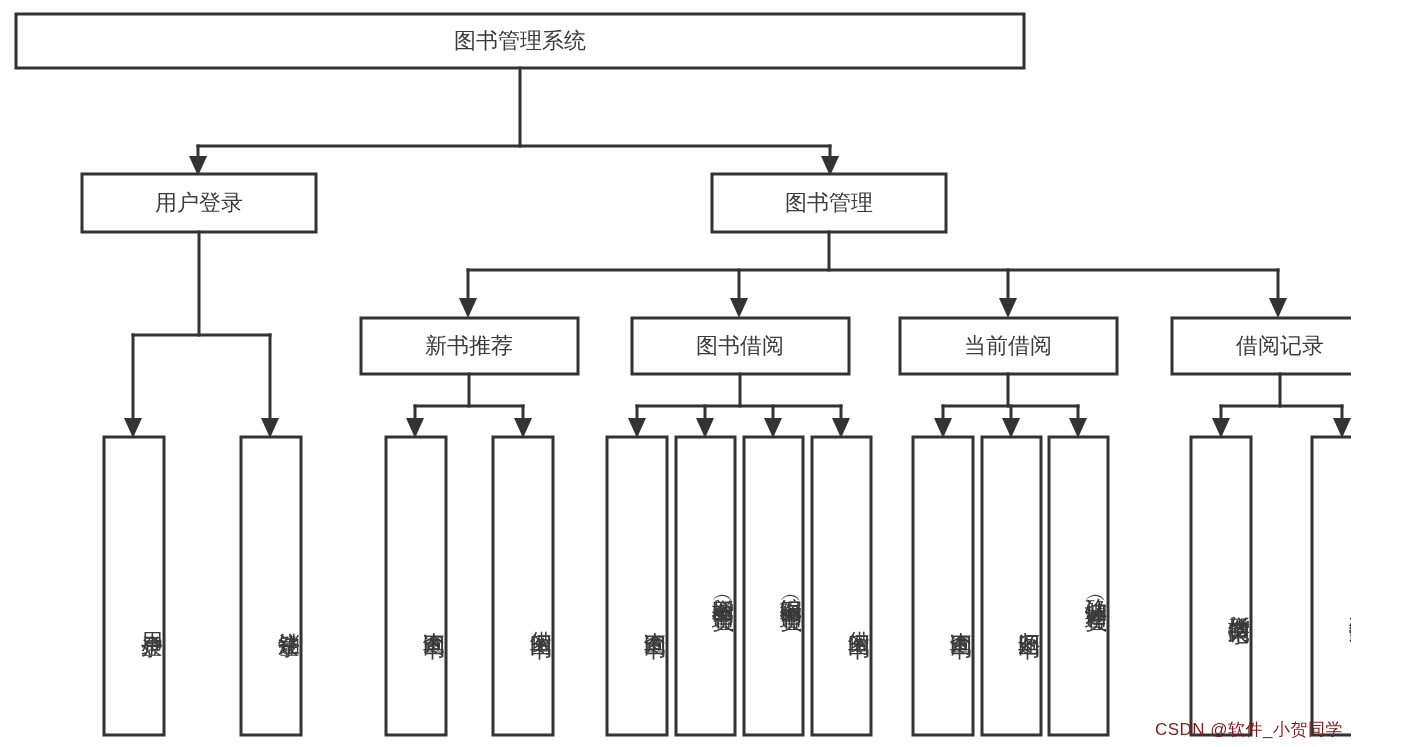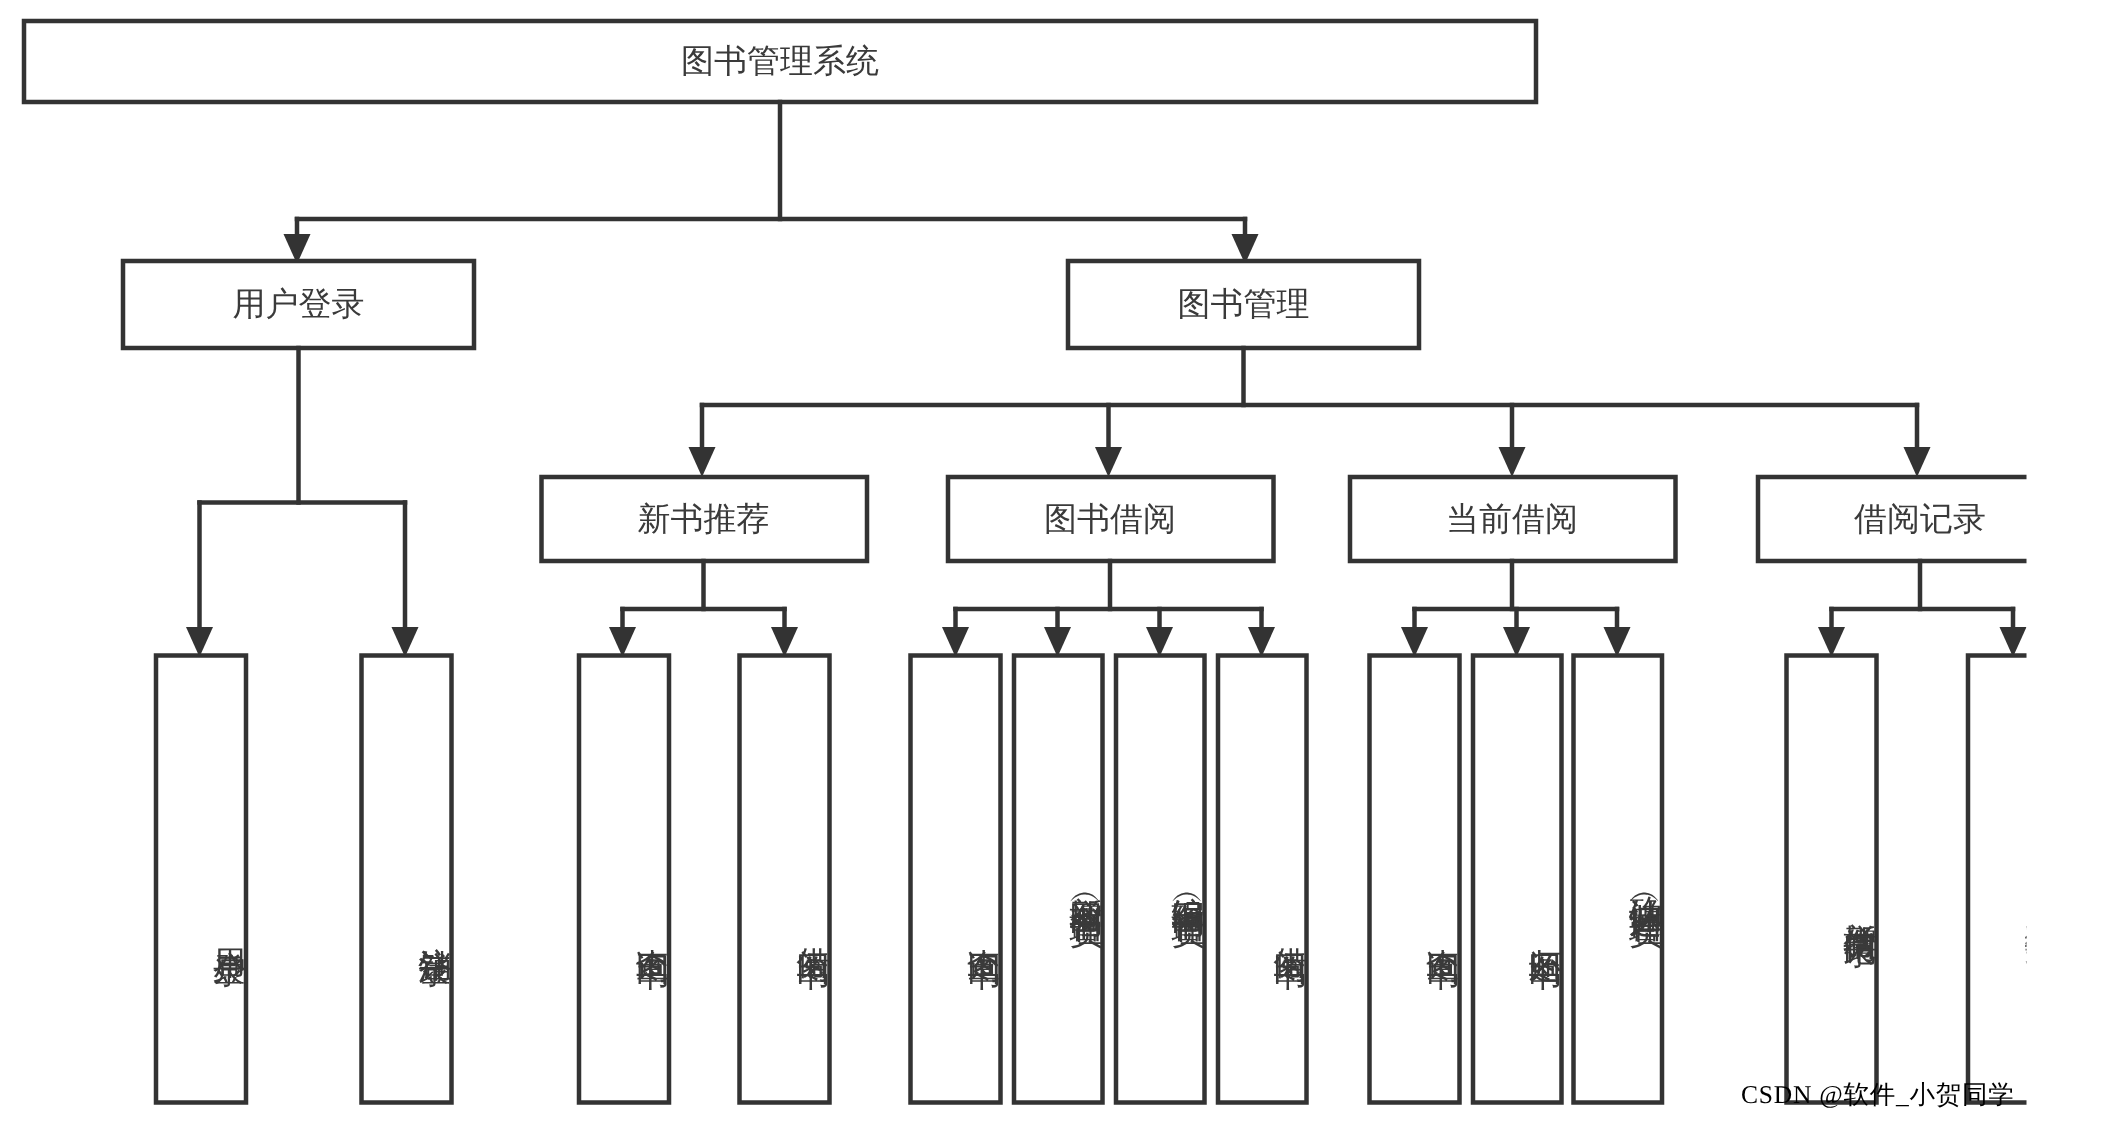--- a/index.html
+++ b/index.html
@@ -58,23 +58,23 @@
     display: flex;
     align-items: flex-start;
     justify-content: center;
     white-space: nowrap;
     pointer-events: none;
   }
   .watermark {
     position: absolute;
     right: 8px;
     bottom: 6px;
-    font-family: Liberation Serif, serif;
+    font-family: Liberation Sans, sans-serif;
     font-size: 17px;
-    color: #000000;
+    color: #7f1d1d;
     letter-spacing: 0.5px;
     white-space: nowrap;
   }
 </style>
 </head>
 <body>
 
 <div id="diagram-root">
 
   <svg id="tree-svg" viewBox="0 0 1405 747" xmlns="http://www.w3.org/2000/svg">

